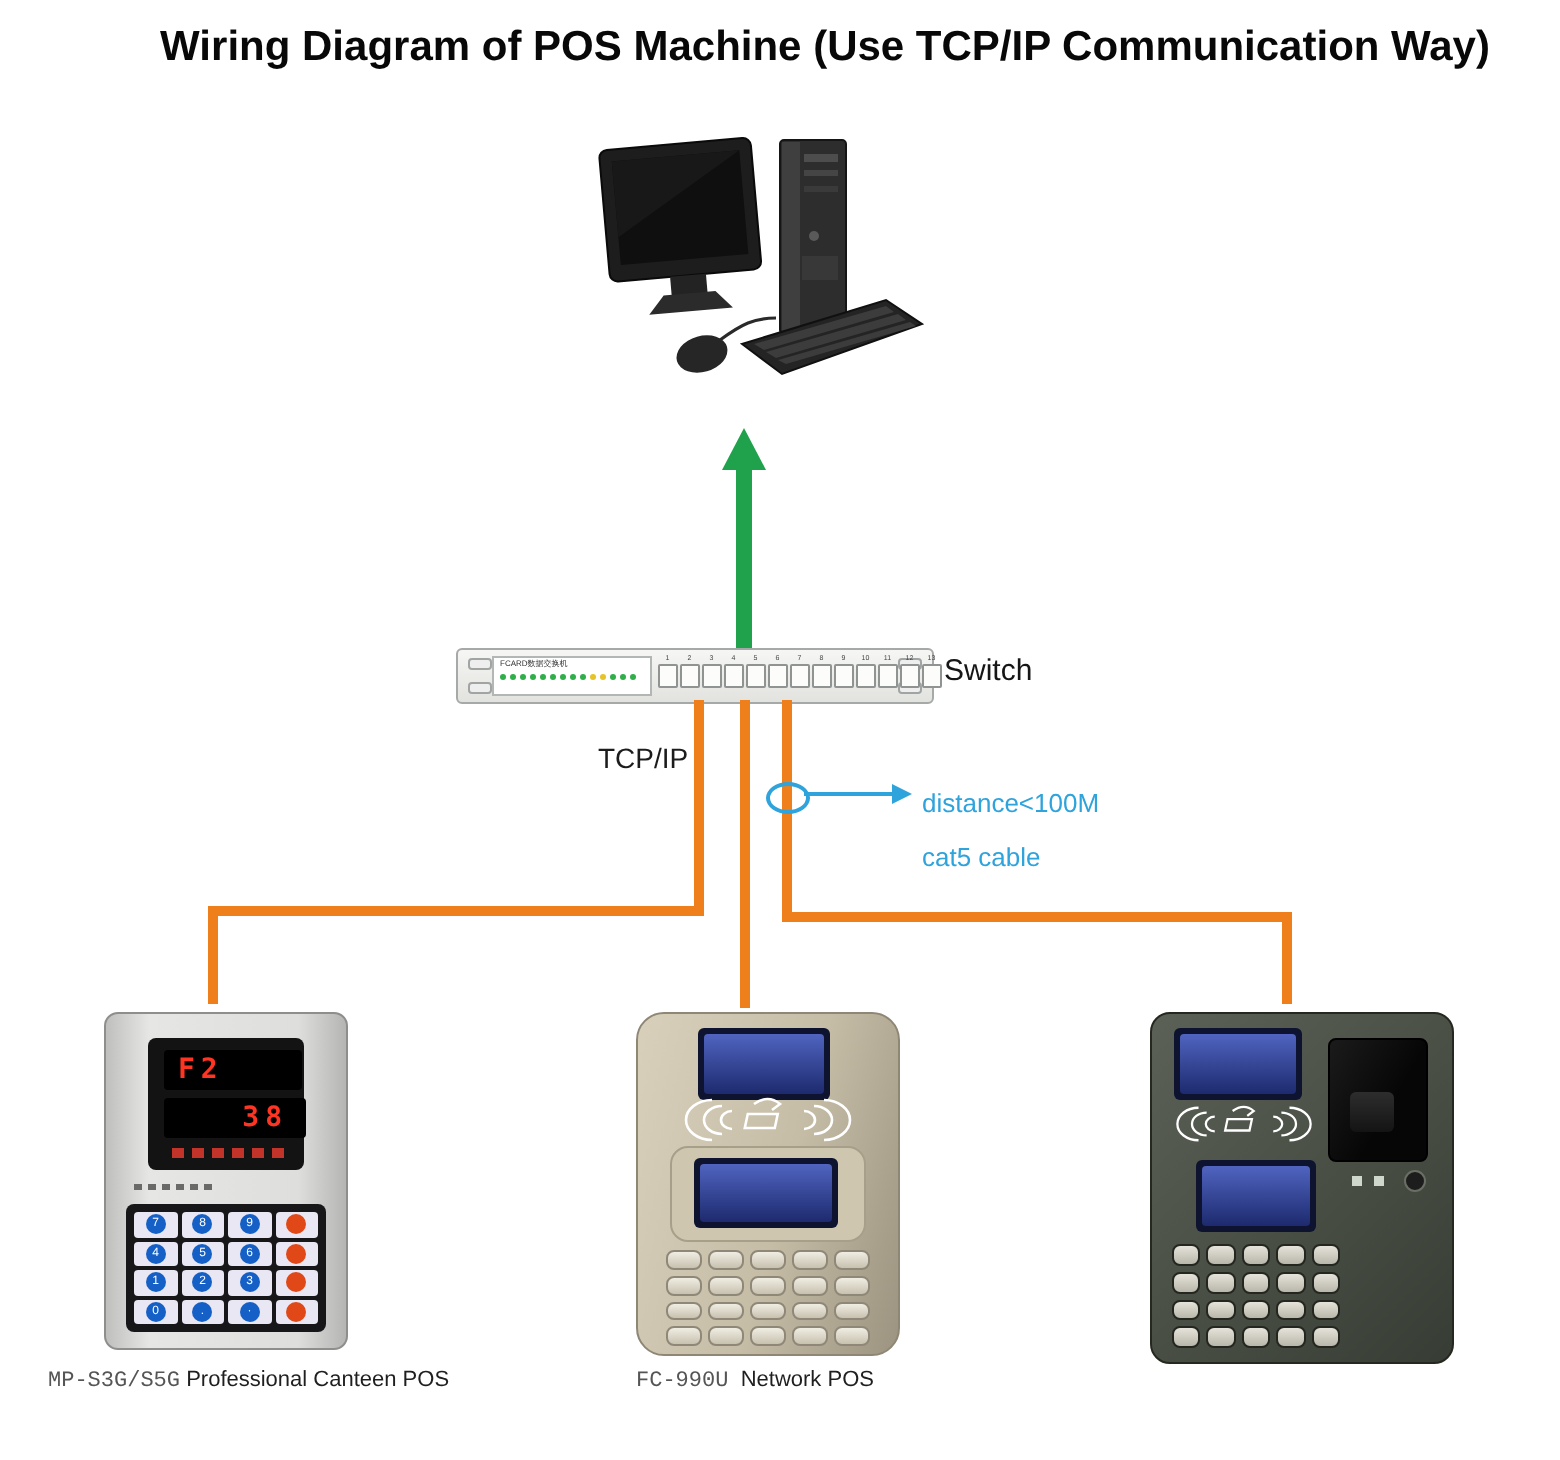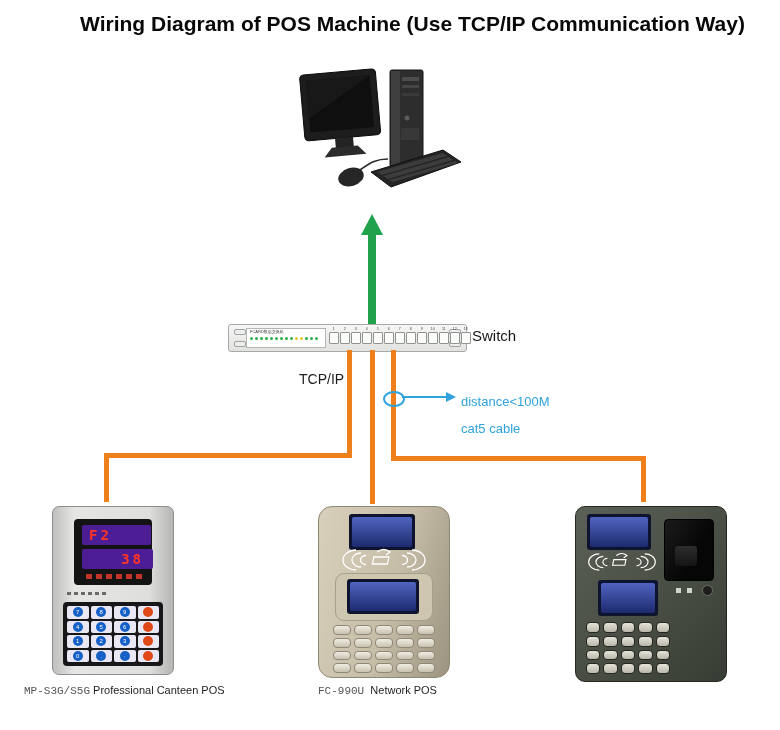--- a/index.html
+++ b/index.html
@@ -45,21 +45,21 @@
   .c5-line{left:402px;top:396px;width:45px;height:2px;background:#2ea3dc;}
   .c5-head{left:446px;top:392px;width:0;height:0;border-top:5px solid transparent;
     border-bottom:5px solid transparent;border-left:10px solid #2ea3dc;}
 
   
   .pos{border-radius:8px;}
   
   .posL{left:52px;top:506px;width:120px;height:167px;border:1px solid #8e8e8c;border-radius:7px;
     background:linear-gradient(90deg,#bfbfbd,#e6e6e4 18%,#dededc 80%,#b5b5b3);}
   .posL .disp{position:absolute;left:21px;top:12px;width:78px;height:66px;background:#131313;border-radius:4px;}
-  .seg{position:absolute;left:8px;width:62px;height:20px;background:#4c1d95;border-radius:2px;
+  .seg{position:absolute;left:8px;width:62px;height:20px;background:#000000;border-radius:2px;
     color:#ff3524;font-family:"DejaVu Sans Mono",monospace;font-weight:bold;font-size:14px;
     line-height:20px;letter-spacing:3px;}
   .seg1{top:6px;padding-left:7px;}
   .seg2{top:30px;text-align:right;padding-right:9px;}
   .disp-minirow{position:absolute;left:12px;top:55px;display:flex;gap:4px;}
   .disp-minirow i{width:6px;height:5px;background:#c2342a;display:block;}
   .body-dots{position:absolute;left:14px;top:85px;display:flex;gap:3px;}
   .body-dots i{width:4px;height:3px;background:#6a6a68;display:block;}
   .posL .keypad{position:absolute;left:10px;top:95px;width:100px;height:64px;background:#17171a;
     border-radius:4px;display:grid;grid-template-columns:repeat(4,1fr);gap:2px;padding:4px;box-sizing:border-box;}

